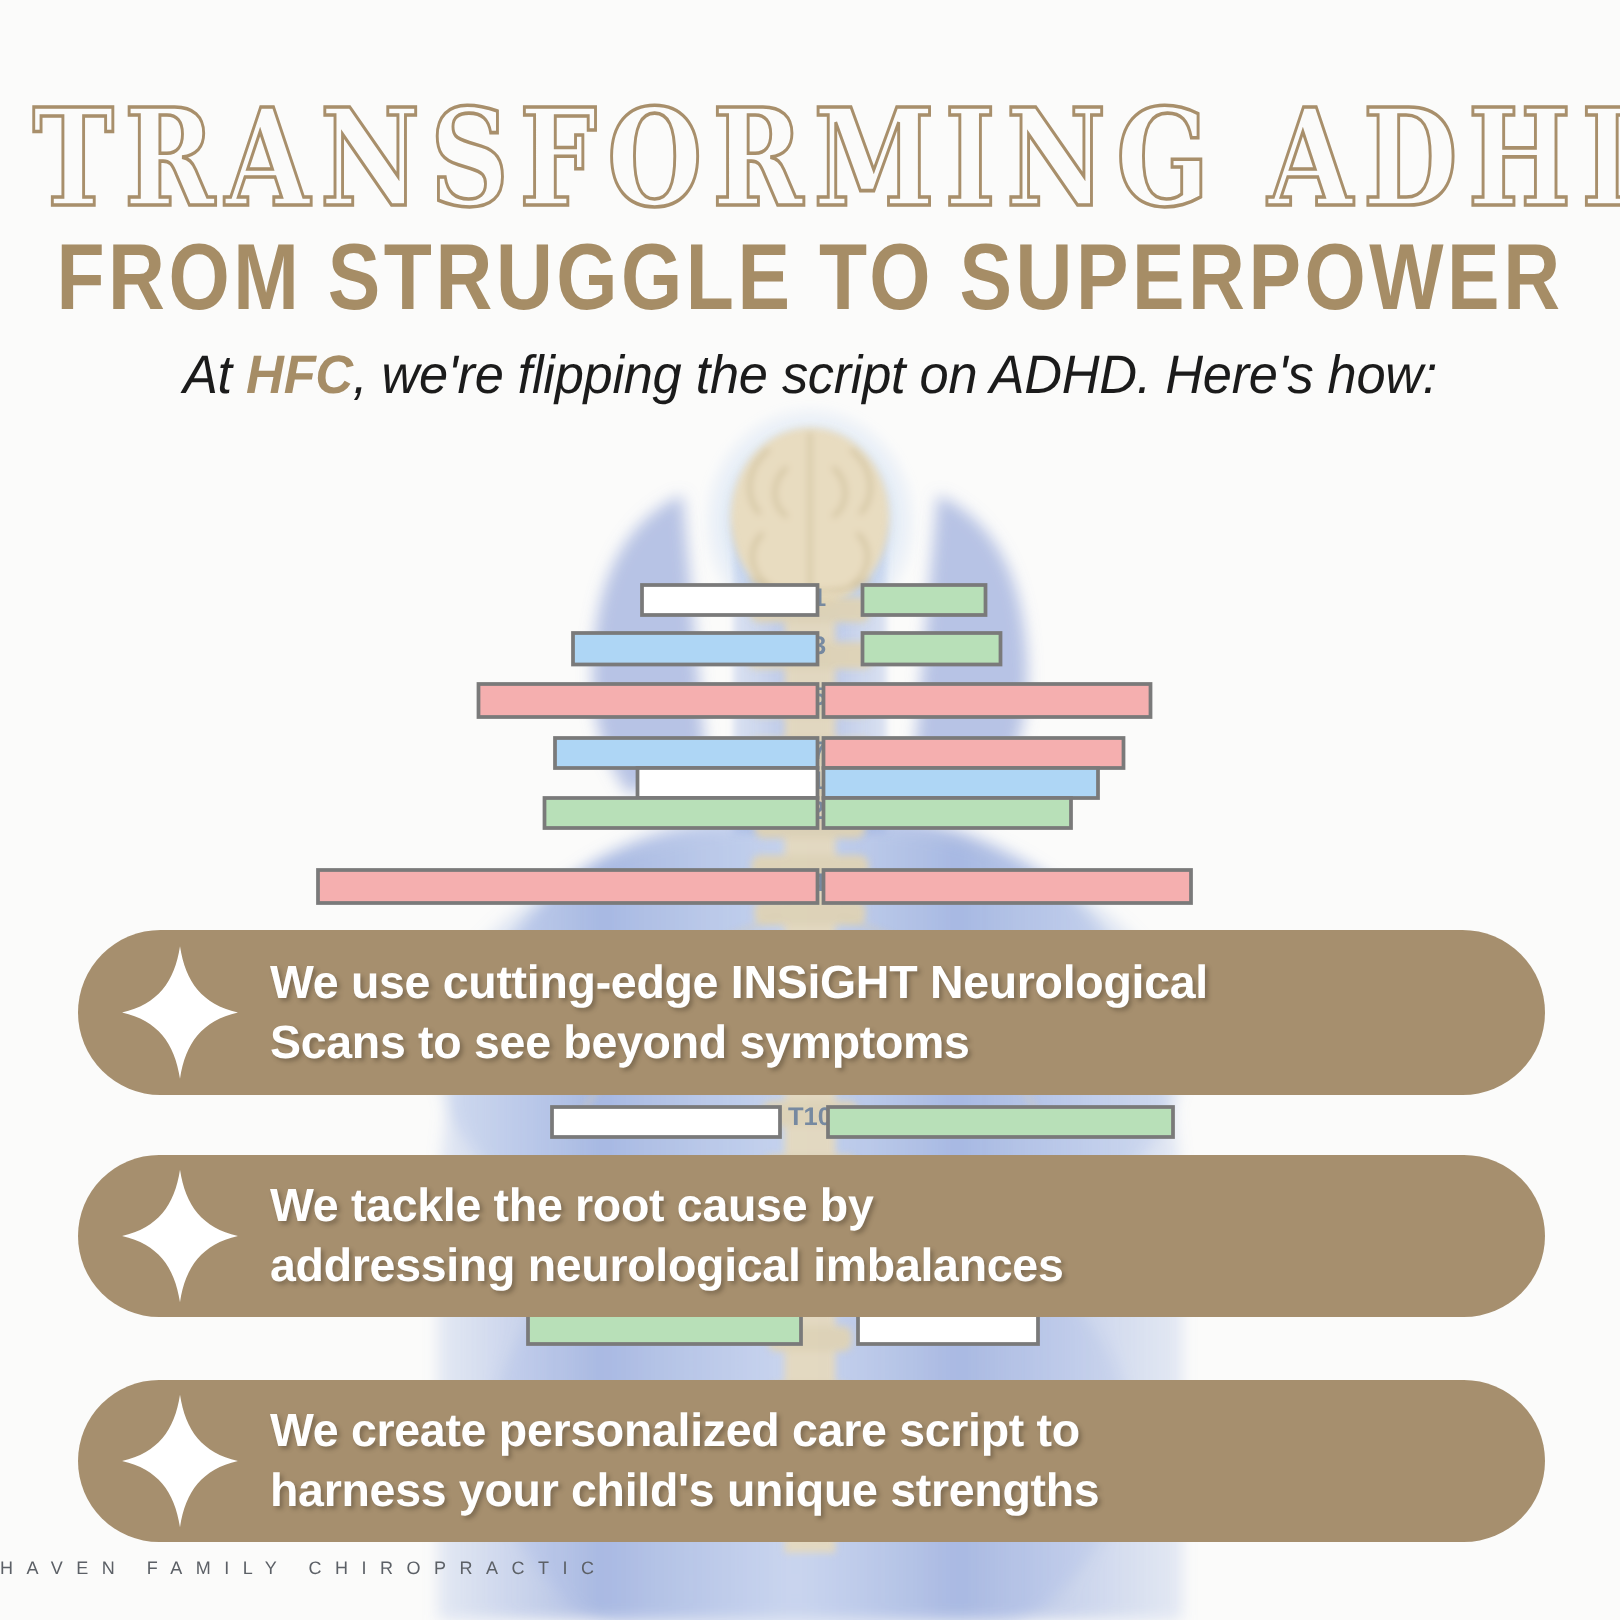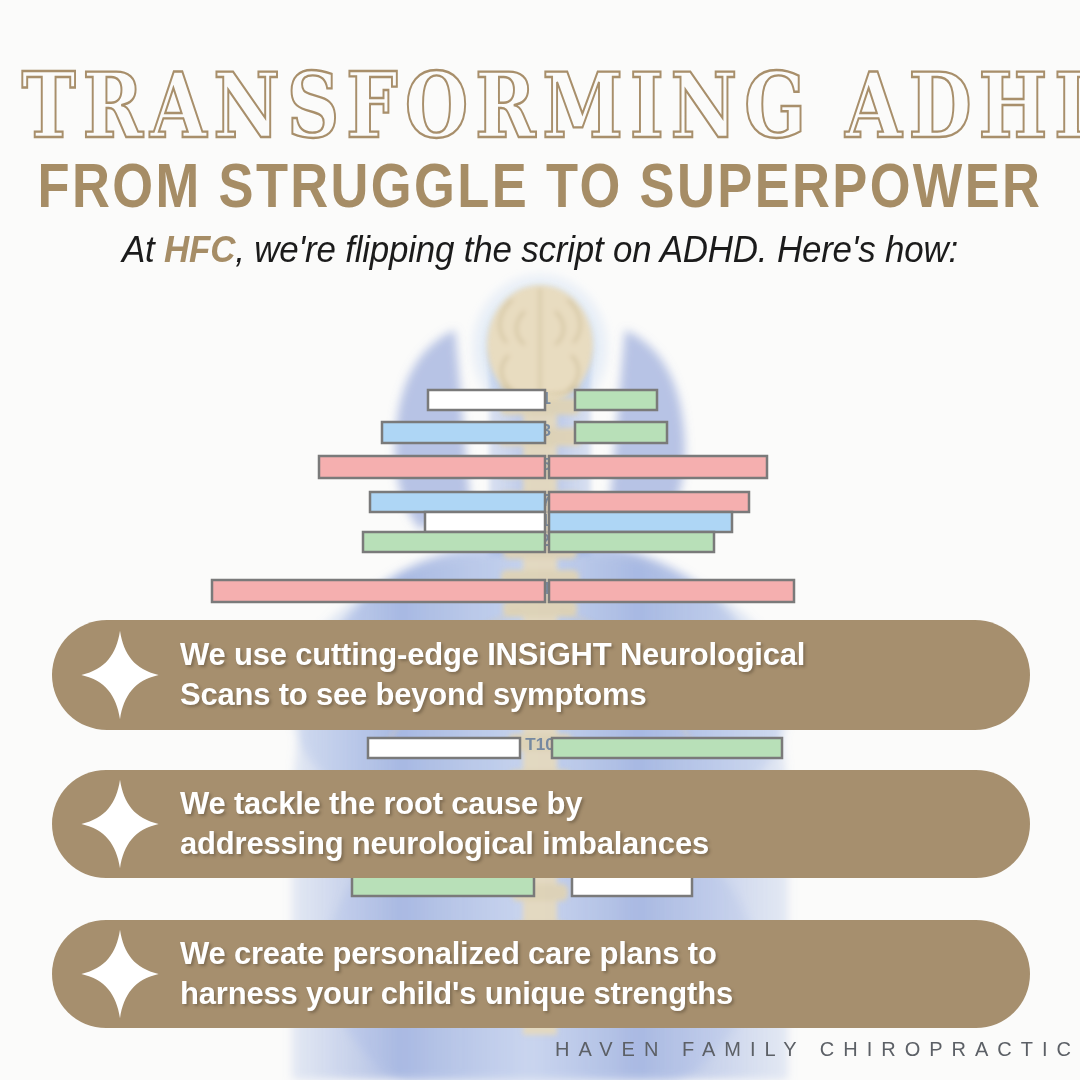--- a/index.html
+++ b/index.html
@@ -80,23 +80,23 @@
     font-weight:700;
     line-height:1.30;
     letter-spacing:-0.2px;
     text-shadow:2px 2px 3px rgba(80,66,48,.45);
     white-space:pre-line;
   }
 
   
   .footer{
     position:absolute;left:0;top:1038px;width:1080px;
-    text-align:right;
-    font-family:"Liberation Sans", sans-serif;
-    font-size:20px;
+    text-align:left;
+    font-family:"Liberation Sans", sans-serif;
+    font-size:12px;
     font-weight:400;
     letter-spacing:9px;
     color:#5c6066;
     white-space:nowrap;
   }
 </style>
 </head>
 <body>
 
 <div class="canvas">
@@ -245,19 +245,19 @@
       <path d="M50 2 C 54 28 66 44 92 50 C 66 56 54 72 50 98 C 46 72 34 56 8 50 C 34 44 46 28 50 2 Z" fill="#ffffff"></path>
     </svg>
     <div class="pill-text">We use cutting-edge INSiGHT Neurological
 Scans to see beyond symptoms</div>
   </div>
 
   <div class="pill pill-3">
     <svg class="sparkle" viewBox="0 0 100 100">
       <path d="M50 2 C 54 28 66 44 92 50 C 66 56 54 72 50 98 C 46 72 34 56 8 50 C 34 44 46 28 50 2 Z" fill="#ffffff"></path>
     </svg>
-    <div class="pill-text">We create personalized care plans to
+    <div class="pill-text">We create personalized care script to
 harness your child's unique strengths</div>
   </div>
 
   <div class="footer">HAVEN FAMILY CHIROPRACTIC</div>
 
 </div>
 
 </body></html>

